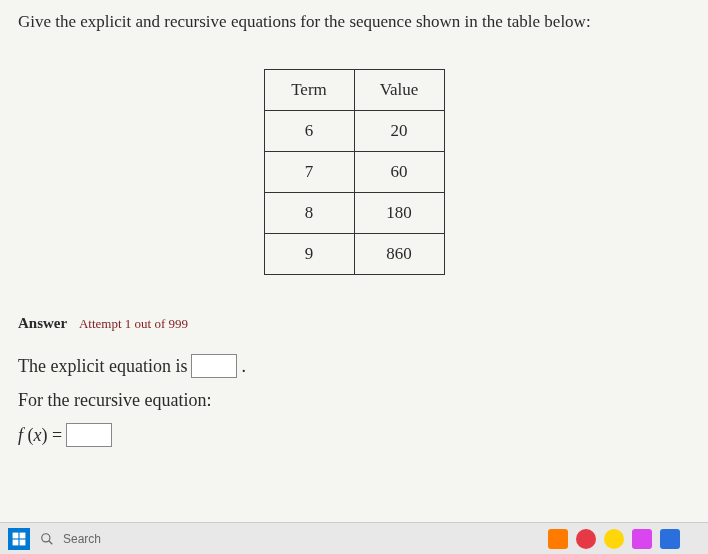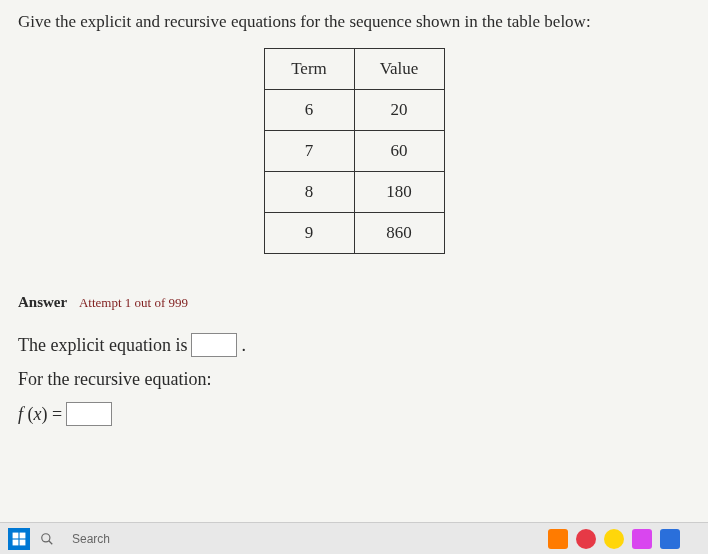--- a/index.html
+++ b/index.html
@@ -11,21 +11,21 @@
       font-family: 'Times New Roman', serif;
       background: #f5f5f2;
       width: 708px;
       height: 554px;
       padding: 12px 18px;
       color: #2a2a2a;
       position: relative;
     }
     .prompt {
       font-size: 17px;
-      margin-bottom: 16px;
+      margin-bottom: 37px;
     }
     .table-wrapper {
       display: flex;
       justify-content: center;
       margin-bottom: 40px;
     }
     table {
       border-collapse: collapse;
     }
     th, td {
@@ -100,21 +100,21 @@
       justify-content: center;
     }
     .start-btn svg {
       width: 14px;
       height: 14px;
       fill: #fff;
     }
     .search-box {
       display: flex;
       align-items: center;
-      gap: 18px;
+      gap: 9px;
       font-size: 12px;
       color: #666;
       font-family: Arial, sans-serif;
     }
     .search-icon {
       width: 14px;
       height: 14px;
     }
     .taskbar-icons {
       margin-left: auto;

